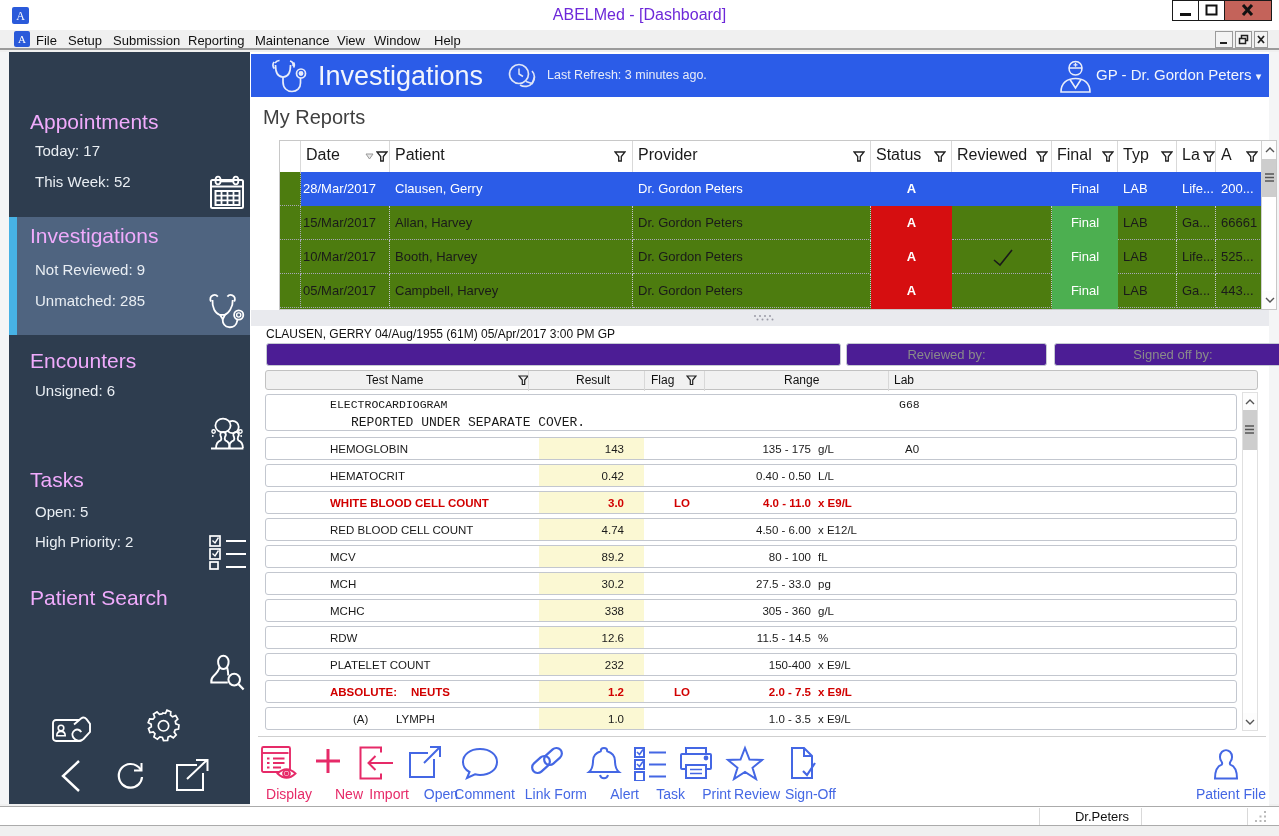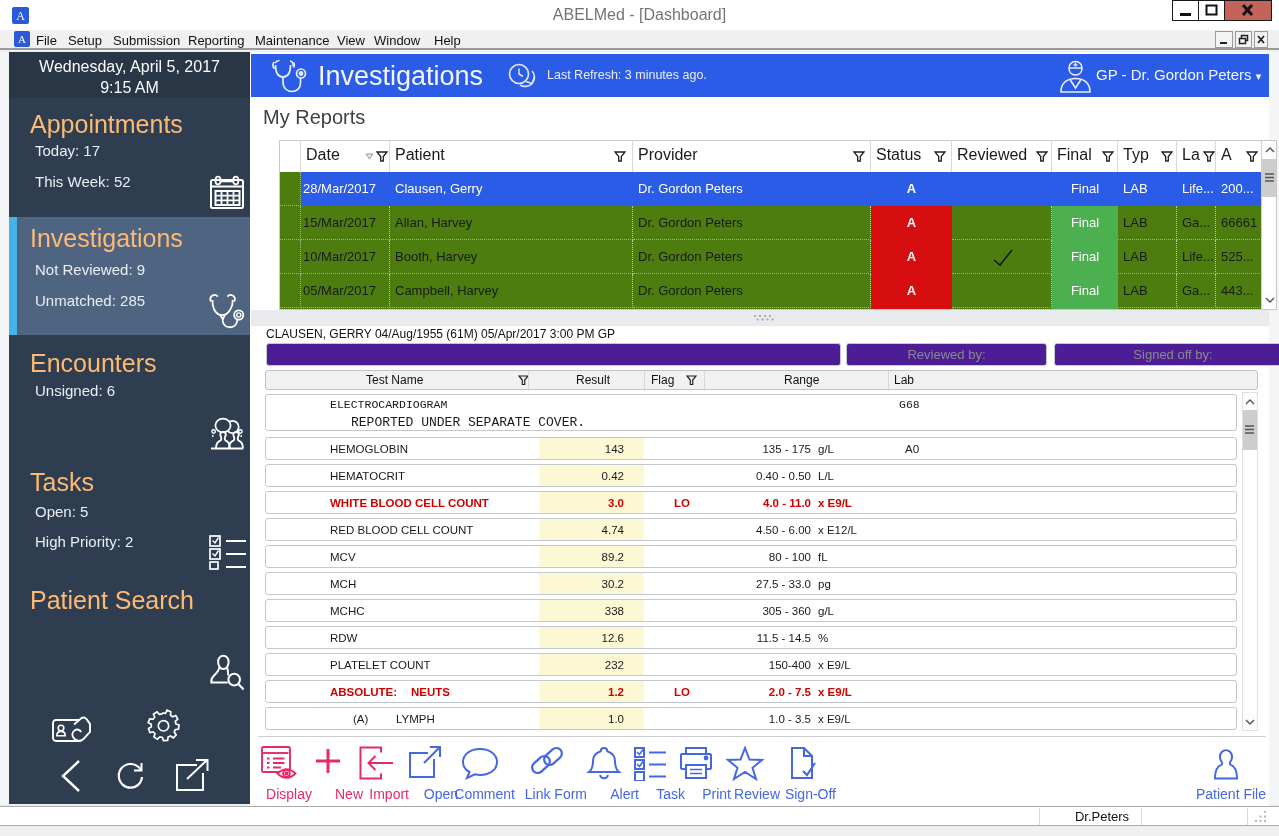--- a/index.html
+++ b/index.html
@@ -2,39 +2,39 @@
 <html><head>
 <meta charset="utf-8">
 <style>
 * { margin:0; padding:0; box-sizing:border-box; }
 html,body { width:1279px; height:836px; overflow:hidden; }
 body { font-family:"Liberation Sans", sans-serif; position:relative; background:#f0f0f0; }
 .abs { position:absolute; }
 
 
 #titlebar { left:0; top:0; width:1279px; height:30px; background:#ffffff; }
-#titletext { left:0; top:6px; width:1279px; text-align:center; font-size:16px; color:#737373; }
+#titletext { left:0; top:6px; width:1279px; text-align:center; font-size:16px; color:#6d28d9; }
 .winbtn { top:0; height:21px; border:1px solid #1a1a1a; background:#fff; text-align:center; }
 #btn-min { left:1172px; width:27px; }
 #btn-max { left:1198px; width:27px; }
 #btn-close { left:1224px; width:48px; background:#c4635a; }
 
 
 #menubar { left:0; top:30px; width:1279px; height:20px; background:#f0f0f0; border-bottom:2px solid #9b9b9b; }
 .menuitem { position:absolute; top:3px; font-size:13px; color:#111; }
 
 
 #frame-left { left:0; top:52px; width:9px; height:752px; background:#f4f5f6; }
 #frame-right { left:1269px; top:52px; width:10px; height:752px; background:#f4f5f6; }
 #frame-bottom { left:0; top:826px; width:1279px; height:10px; background:#f0f0f0; }
 
 
 #sidebar { left:9px; top:52px; width:241px; height:752px; background:#2e3d4f; color:#fff; overflow:hidden; }
 #sb-date { left:0; top:0; width:241px; height:46px; background:#283645; text-align:center; font-size:16px; line-height:21px; padding-top:4px; color:#fafcfe; }
-.sb-head { position:absolute; left:21px; font-size:25px; font-weight:400; color:#fdba74; }
+.sb-head { position:absolute; left:21px; font-size:21px; font-weight:400; color:#f0abfc; }
 .sb-sub { position:absolute; left:26px; font-size:15px; color:#e9eef3; }
 #sb-invest { left:0px; top:165px; width:241px; height:118px; background:#4f6480; }
 #sb-accent { left:0px; top:165px; width:8px; height:118px; background:#47b2e5; }
 .sb-icon { position:absolute; }
 
 
 #bluebar { left:251px; top:54px; width:1018px; height:43px; background:#2b5ce8; color:#fff; }
 #bluetitle { left:67px; top:7px; font-size:27px; font-weight:400; color:#f2f5fc; position:absolute; }
 #lastrefresh { left:296px; top:14px; font-size:12.5px; color:#e8ecf8; position:absolute; }
 #gp-label { left:845px; top:12px; font-size:15px; color:#f2f5fc; position:absolute; white-space:nowrap; }
@@ -140,21 +140,20 @@
       </svg>
     </div>
 </div>
 
 <div class="abs" id="frame-left"></div>
 <div class="abs" id="frame-right"></div>
 <div class="abs" id="frame-bottom"></div>
 
 <div class="abs" style="left:250px;top:52px;width:1019px;height:754px;background:#ffffff"></div>
 <div class="abs" id="sidebar">
-  <div class="abs" id="sb-date">Wednesday, April 5, 2017<br>9:15 AM</div>
   <div class="abs" id="sb-invest"></div>
   <div class="abs" id="sb-accent"></div>
   <div class="sb-head" style="top:58px">Appointments</div>
   <div class="sb-sub" style="top:90px">Today: 17</div>
   <div class="sb-sub" style="top:121px">This Week: 52</div>
   <div class="sb-head" style="top:172px">Investigations</div>
   <div class="sb-sub" style="top:209px">Not Reviewed: 9</div>
   <div class="sb-sub" style="top:240px">Unmatched: 285</div>
   <div class="sb-head" style="top:297px">Encounters</div>
   <div class="sb-sub" style="top:330px">Unsigned: 6</div>

